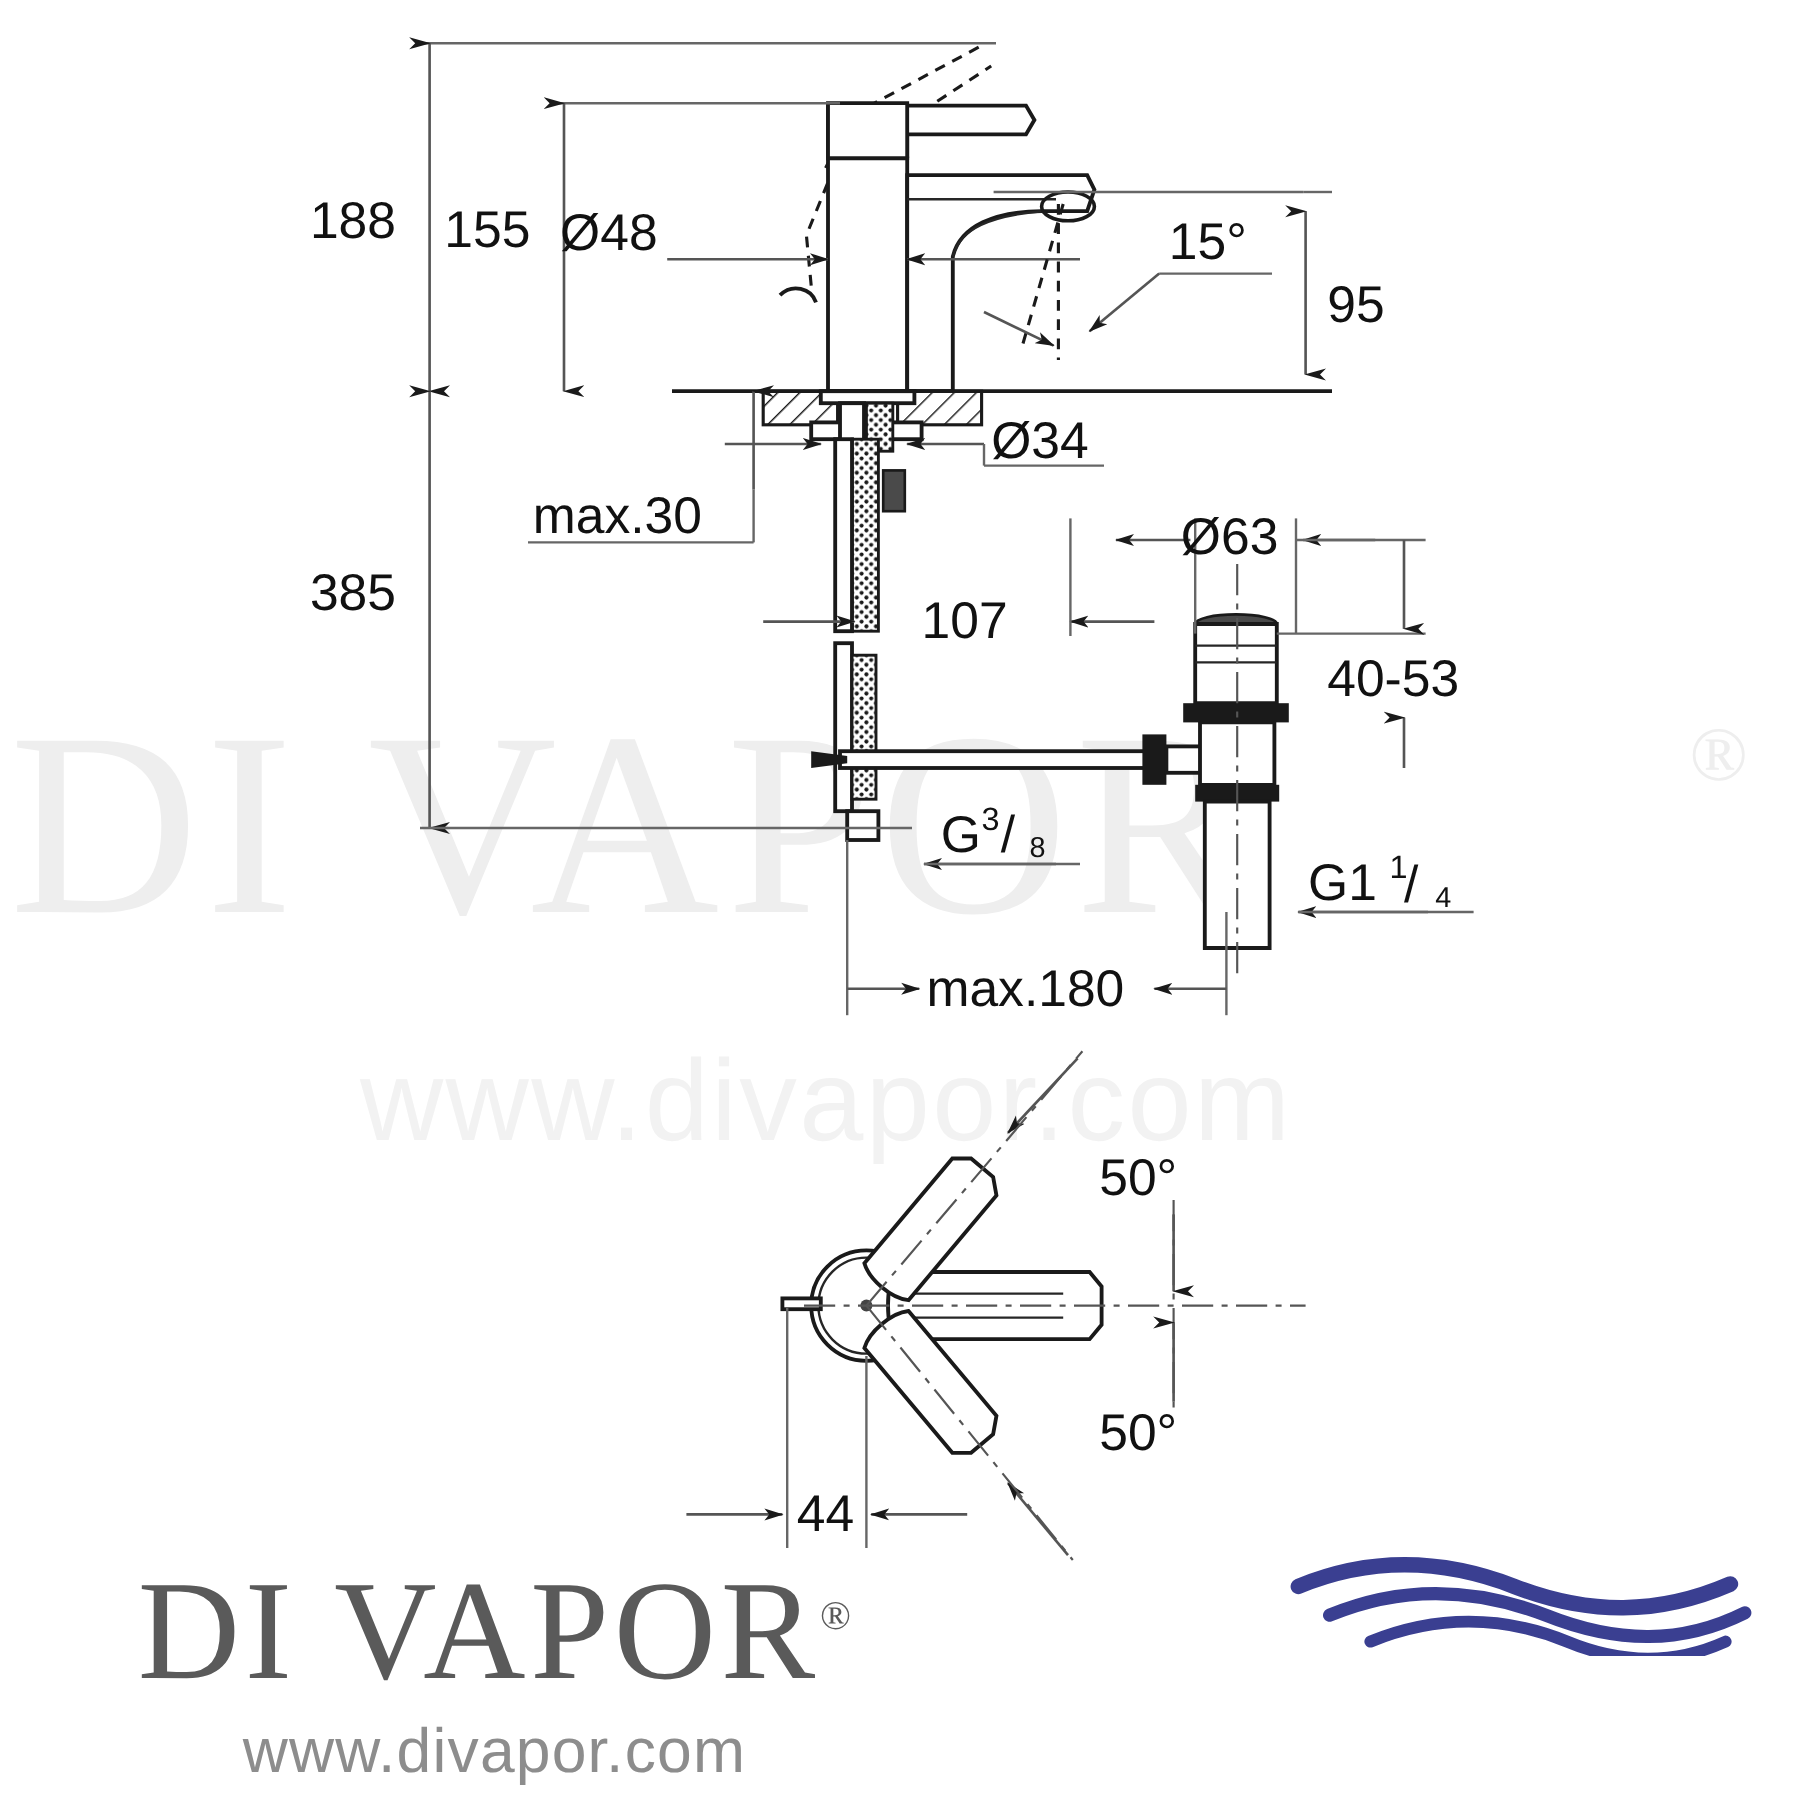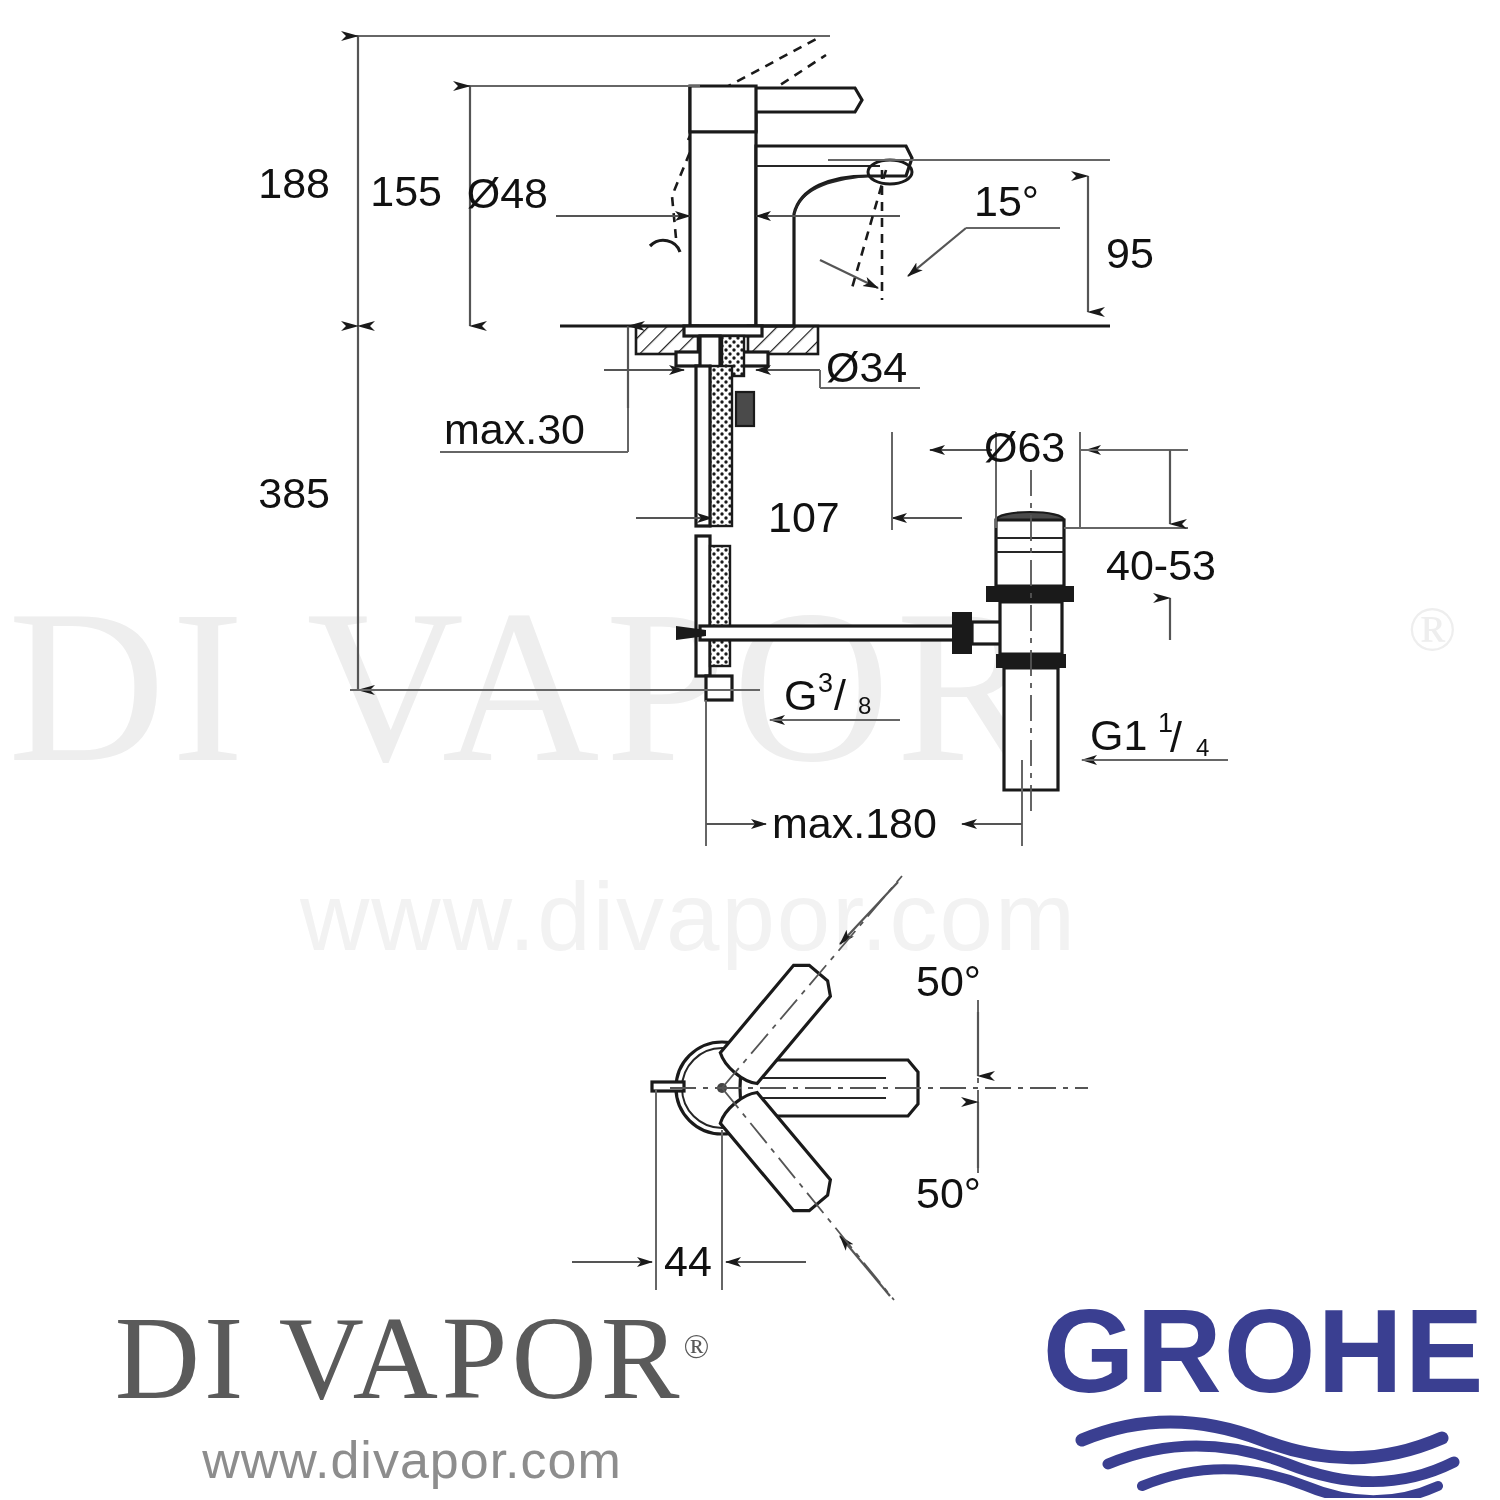--- a/index.html
+++ b/index.html
@@ -402,21 +402,20 @@
   </svg>
 
   <div id="footer">
 
     <div class="divapor-logo">
       <div class="divapor-word"><span>DI VAPOR</span><span class="divapor-reg">®</span></div>
       <div class="divapor-url">www.divapor.com</div>
     </div>
 
     <div class="grohe-logo">
-      <div class="grohe-word">GROHE</div>
       <svg width="468" height="88" viewBox="0 0 468 88">
         <path d="M52,30 C110,6 170,6 232,30 C294,54 352,54 412,28" fill="none" stroke="#3a3f91" stroke-width="13" stroke-linecap="round"></path>
         <path d="M78,54 C136,30 196,30 258,54 C318,78 372,78 424,52" fill="none" stroke="#3a3f91" stroke-width="11" stroke-linecap="round"></path>
         <path d="M112,76 C166,54 222,54 276,76 C324,96 368,94 408,76" fill="none" stroke="#3a3f91" stroke-width="10" stroke-linecap="round"></path>
       </svg>
     </div>
 
   </div>
 </div>
 

